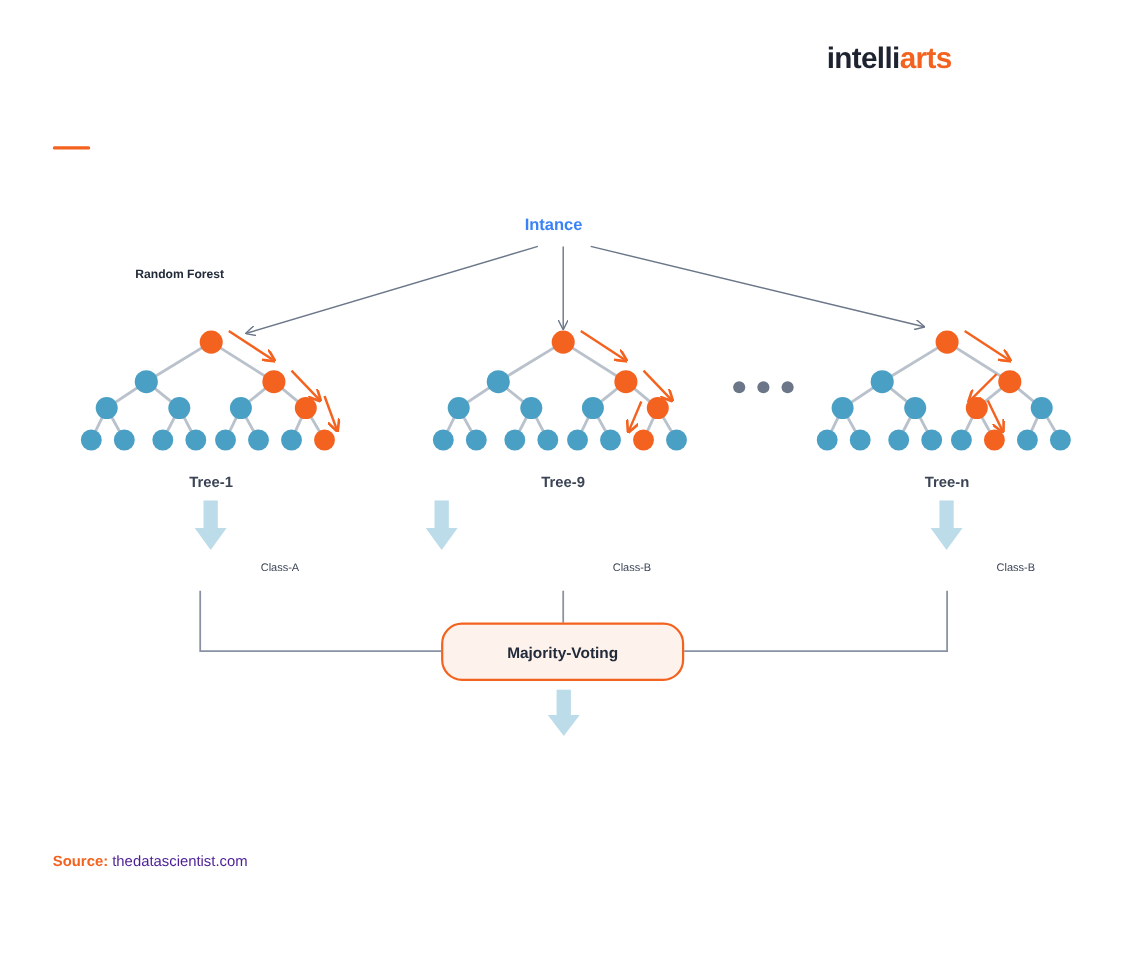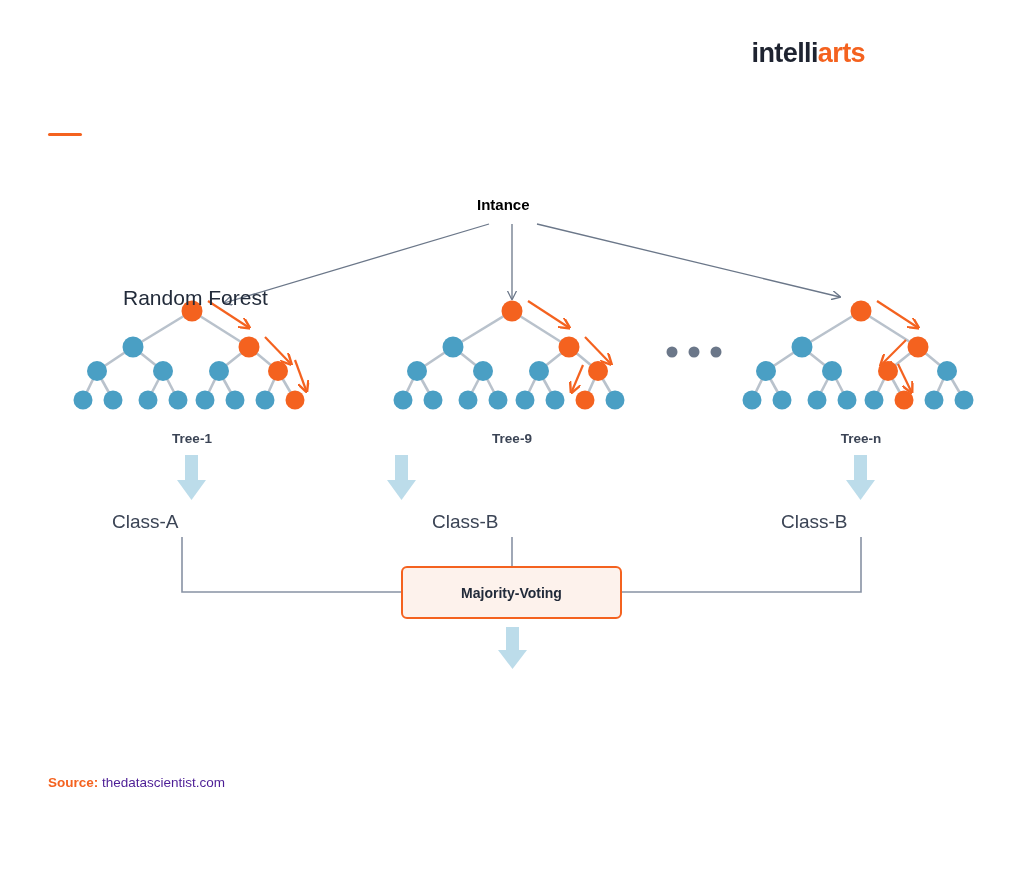--- a/index.html
+++ b/index.html
@@ -32,46 +32,46 @@
     position:absolute;left:48px;top:133px;
     width:34px;height:2.5px;background:#f4621f;border-radius:2px;
   }
 
   
   .canvas{position:absolute;left:0;top:0;width:1024px;height:888px;}
 
   
   .lbl{position:absolute;white-space:nowrap;}
   .lbl-instance{
-    left:477px;top:196px;font-size:15px;font-weight:700;color:#000000;
+    left:477px;top:196px;font-size:15px;font-weight:700;color:#3b82f6;
   }
   .lbl-rf{
-    left:123px;top:244px;font-size:21px;font-weight:400;color:#222b3a;margin-top:42px;
+    left:123px;top:244px;font-size:11px;font-weight:700;color:#222b3a;
   }
   .lbl-tree{
     font-size:13.5px;font-weight:700;color:#3b4455;
     text-align:center;width:160px;
   }
   .lbl-class{
-    font-size:19px;font-weight:400;color:#3b4455;
-    text-align:left;width:160px;
+    font-size:10px;font-weight:400;color:#3b4455;
+    text-align:right;width:160px;
   }
   .t1{left:112px;top:431px;}
   .t2{left:432px;top:431px;}
   .t3{left:781px;top:431px;}
   .c1{left:112px;top:511px;}
   .c2{left:432px;top:511px;}
   .c3{left:781px;top:511px;}
 
   
   .box{
     position:absolute;
     border:2px solid #f4621f;
     background:#fdf2ec;
-    border-radius:6px;
+    border-radius:19px;
     display:flex;align-items:center;justify-content:center;
     font-size:14px;font-weight:700;color:#222b3a;
     box-sizing:border-box;
   }
   .box-vote{left:401px;top:566px;width:221px;height:53px;}
   .box-final{left:419px;top:676px;width:186px;height:53px;}
 
   
   .source{
     position:absolute;left:48px;top:775px;font-size:13.5px;

